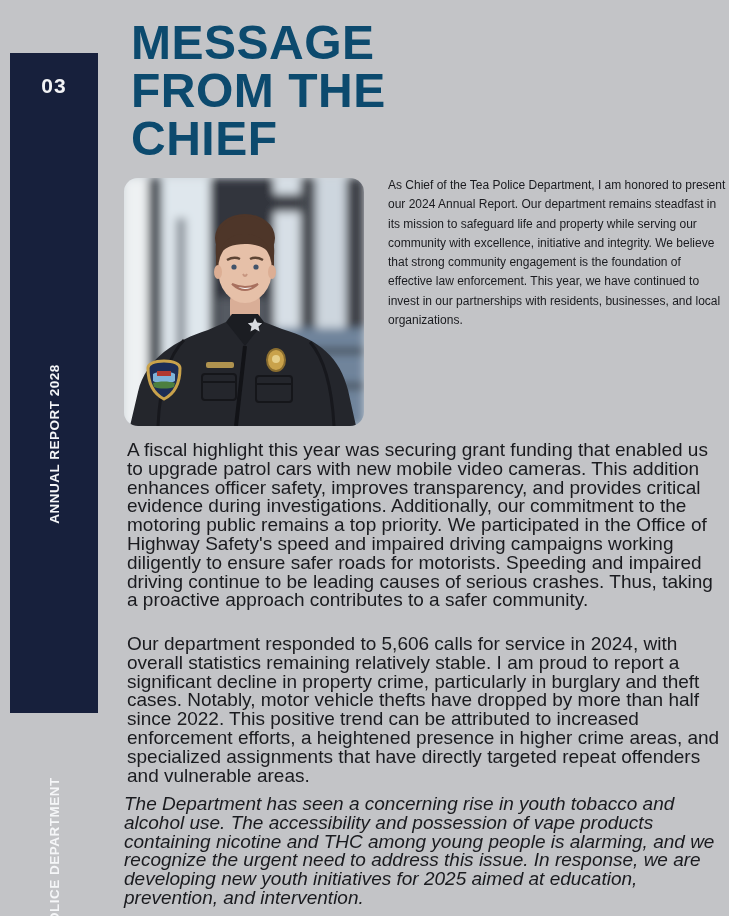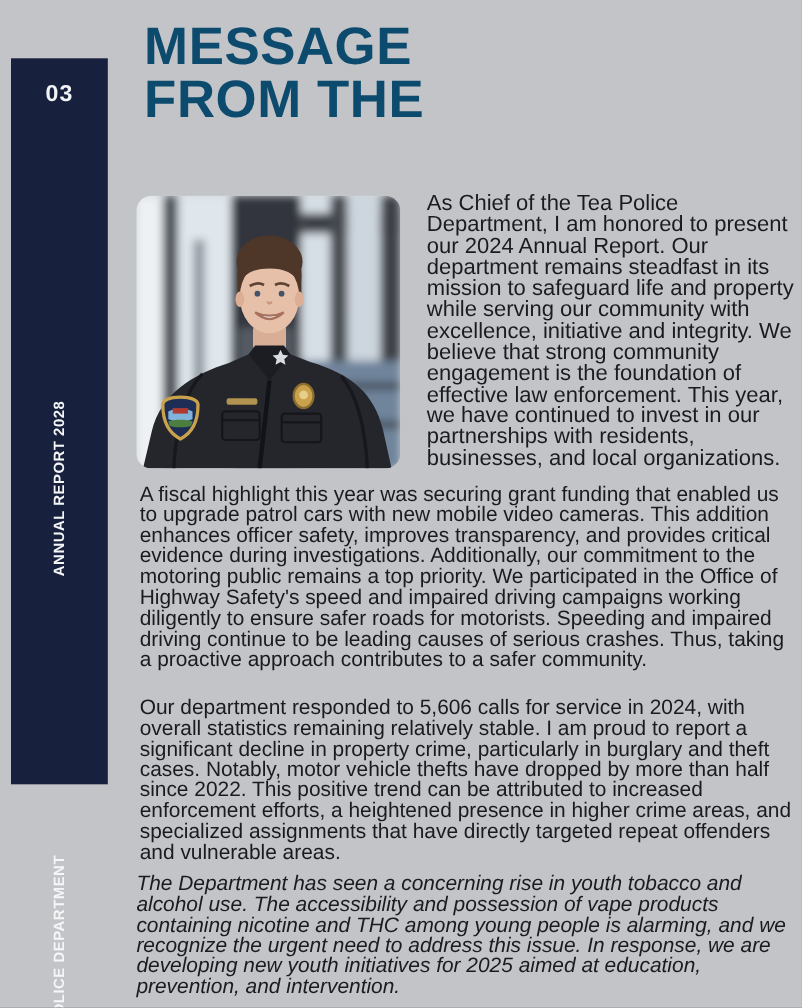--- a/index.html
+++ b/index.html
@@ -49,21 +49,21 @@
     position:absolute; left:124px; top:178px;
     width:240px; height:248px;
     border-radius:14px; overflow:hidden;
     background:#cfd5da;
   }
   .photo svg { display:block; width:100%; height:100%; }
 
   
   .intro {
     position:absolute; left:388px; top:176px; width:338px;
-    font-size:20px; line-height:19.3px; color:#1a1b1f;
+    font-size:12px; line-height:19.3px; color:#1a1b1f;
   }
   .para {
     position:absolute; left:127px; width:596px;
     font-size:19px; line-height:18.8px; color:#1a1b1f;
   }
   .para-fiscal { top:441px; }
   .para-stats  { top:635px; }
   .para-youth  { top:795px; left:124px; width:602px;font-style:italic; }
 </style>
 </head>
@@ -73,20 +73,21 @@
 
   <aside class="sidebar">
     <div class="page-number">03</div>
     <div class="vlabel vlabel-annual">ANNUAL REPORT 2028</div>
     <div class="vlabel vlabel-dept">TEA POLICE DEPARTMENT</div>
   </aside>
 
   <h1 class="title">
     <span>MESSAGE</span>
     <span>FROM THE</span>
+    <span>CHIEF</span>
   </h1>
 
   <div class="photo">
     <svg viewBox="0 0 240 248" preserveAspectRatio="none">
       <defs>
         <filter id="bgblur" x="-10%" y="-10%" width="120%" height="120%">
           <feGaussianBlur stdDeviation="4"></feGaussianBlur>
         </filter>
         <linearGradient id="skygrad" x1="0" y1="0" x2="0" y2="1">
           <stop offset="0" stop-color="#e8ecef"></stop>

